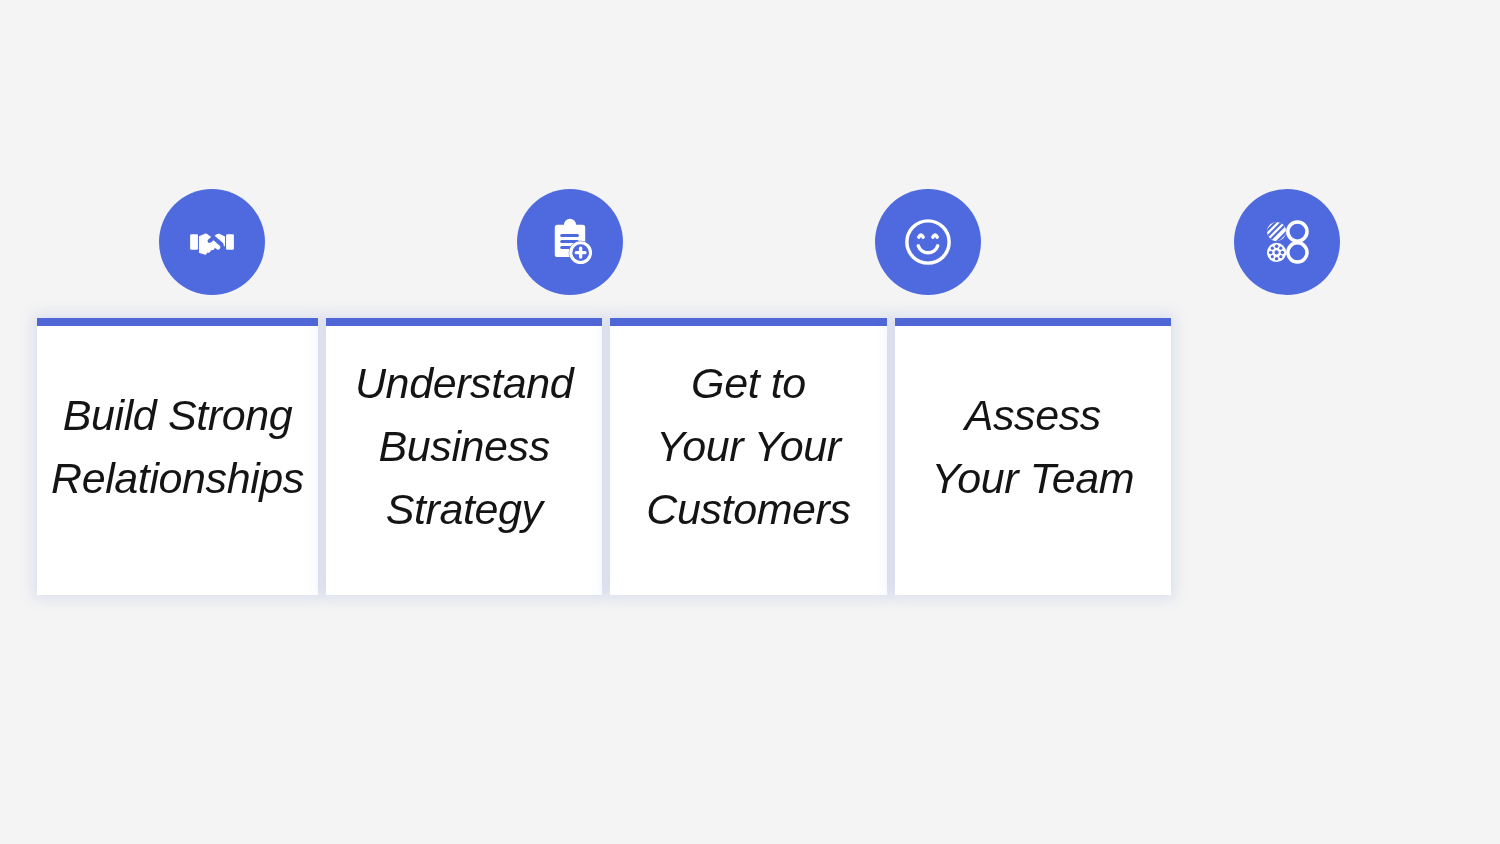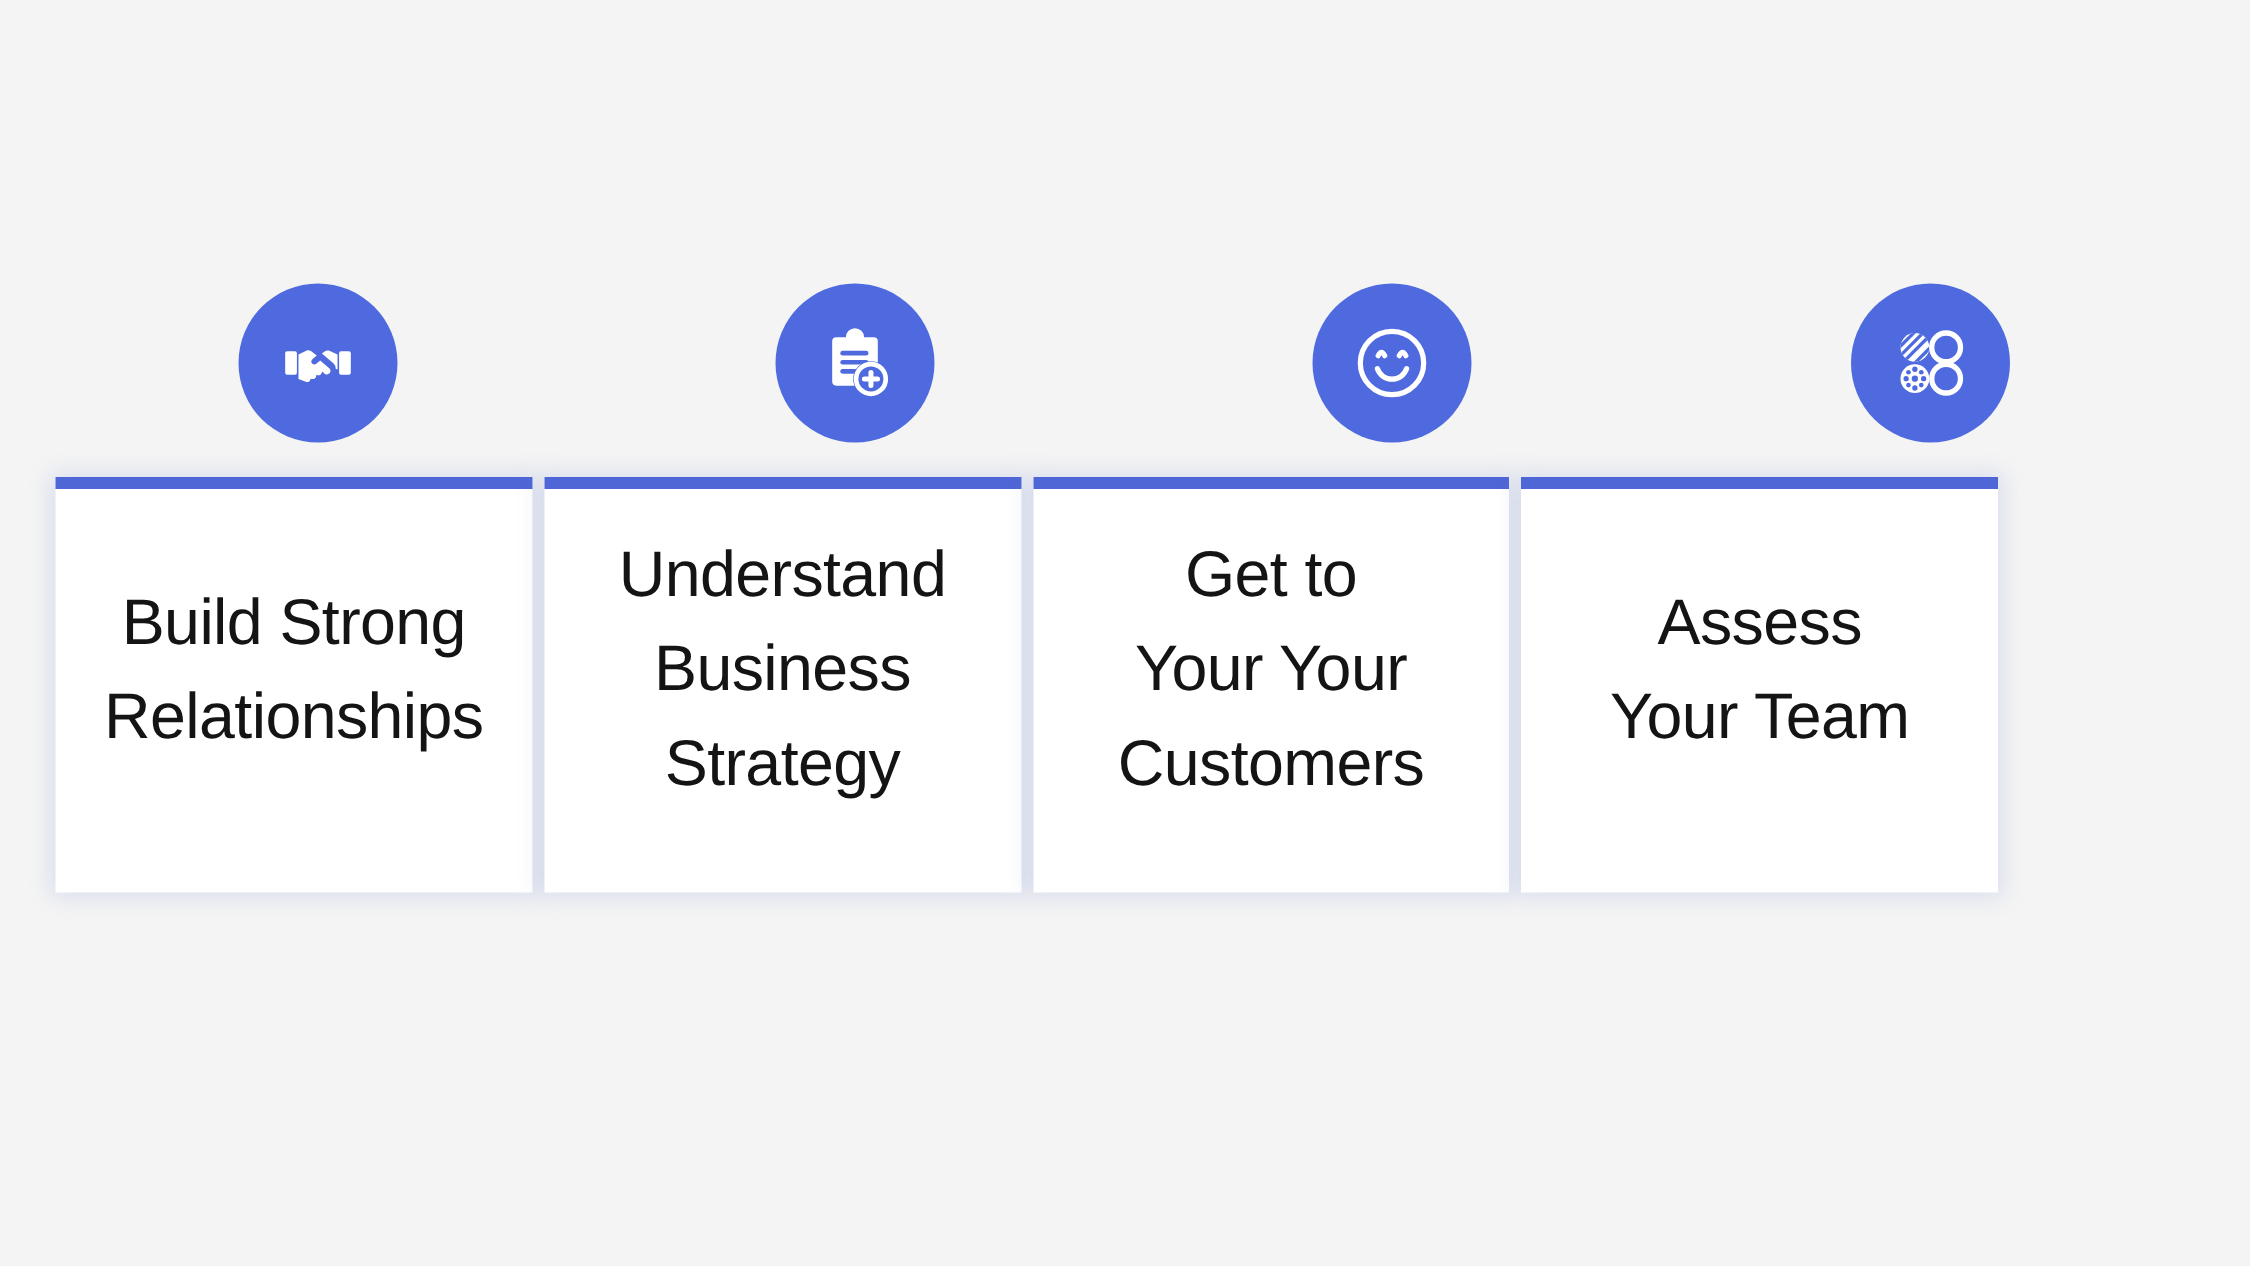--- a/index.html
+++ b/index.html
@@ -22,25 +22,26 @@
     top: 0;
     width: 1500px;
     height: 844px;
   }
 
   
   .card-row {
     position: absolute;
     left: 37px;
     top: 318px;
-    width: 1295px;
+    width: 1134px;
     height: 277px;
     display: flex;
     flex-direction: row;
     gap: 8px;
+    font-style: italic;
   }
 
   .card {
     position: relative;
     flex: 1 1 0;
     height: 277px;
     background: #ffffff;
     box-shadow: 0 0 14px 3px rgba(120, 140, 215, 0.22);
     box-sizing: border-box;
     display: flex;

